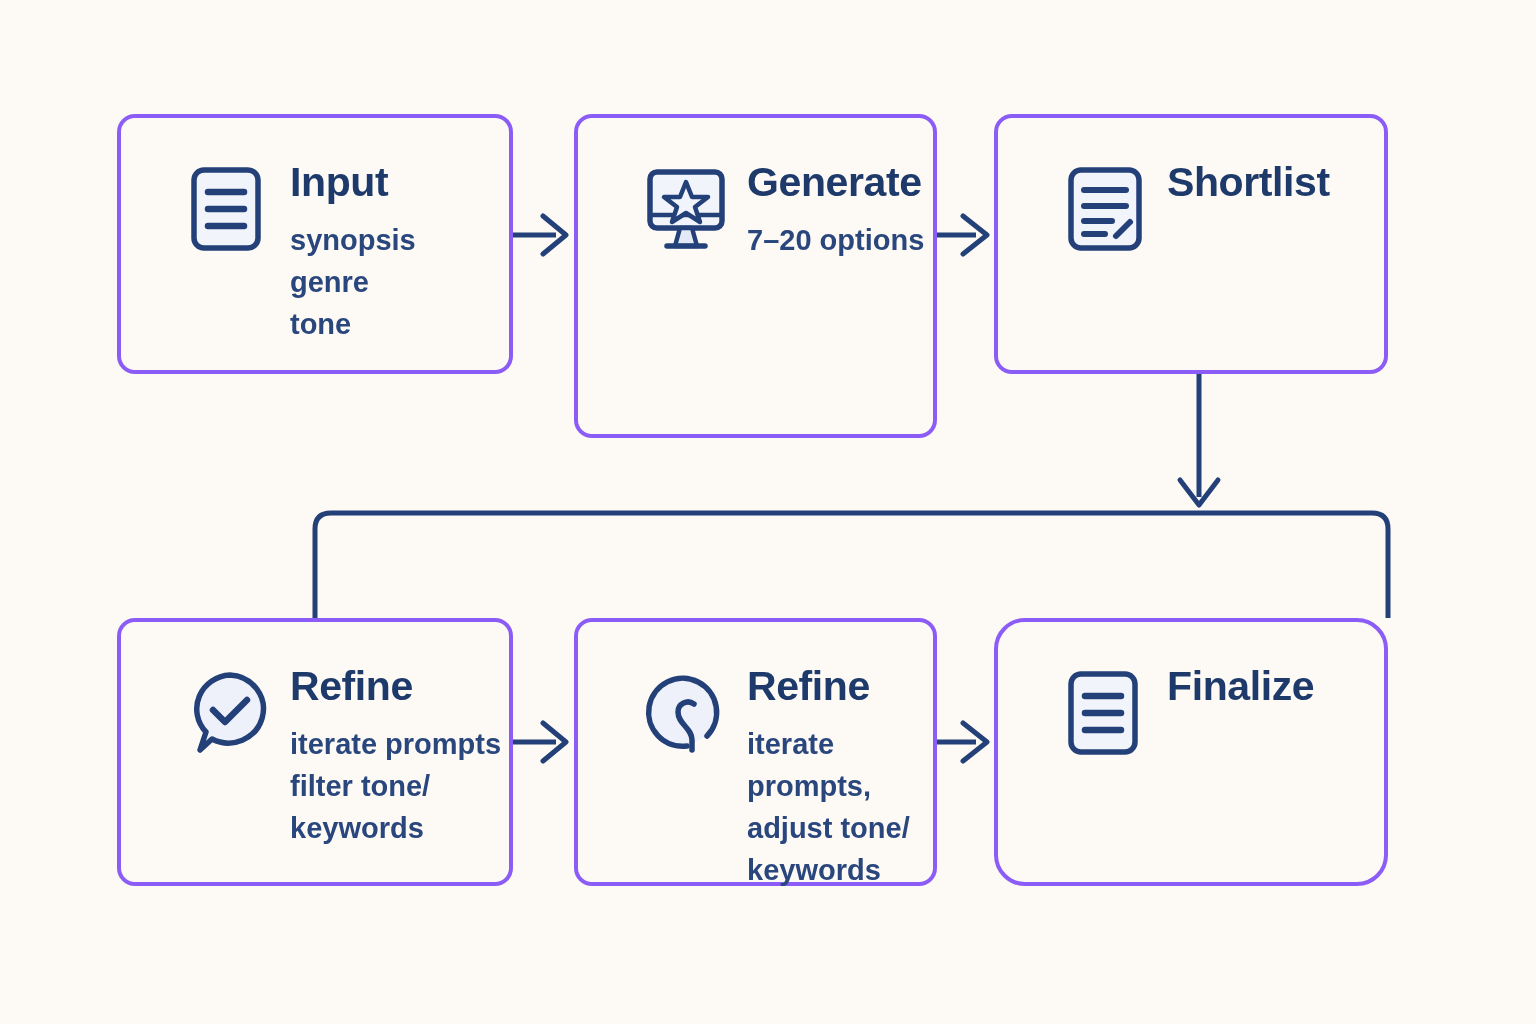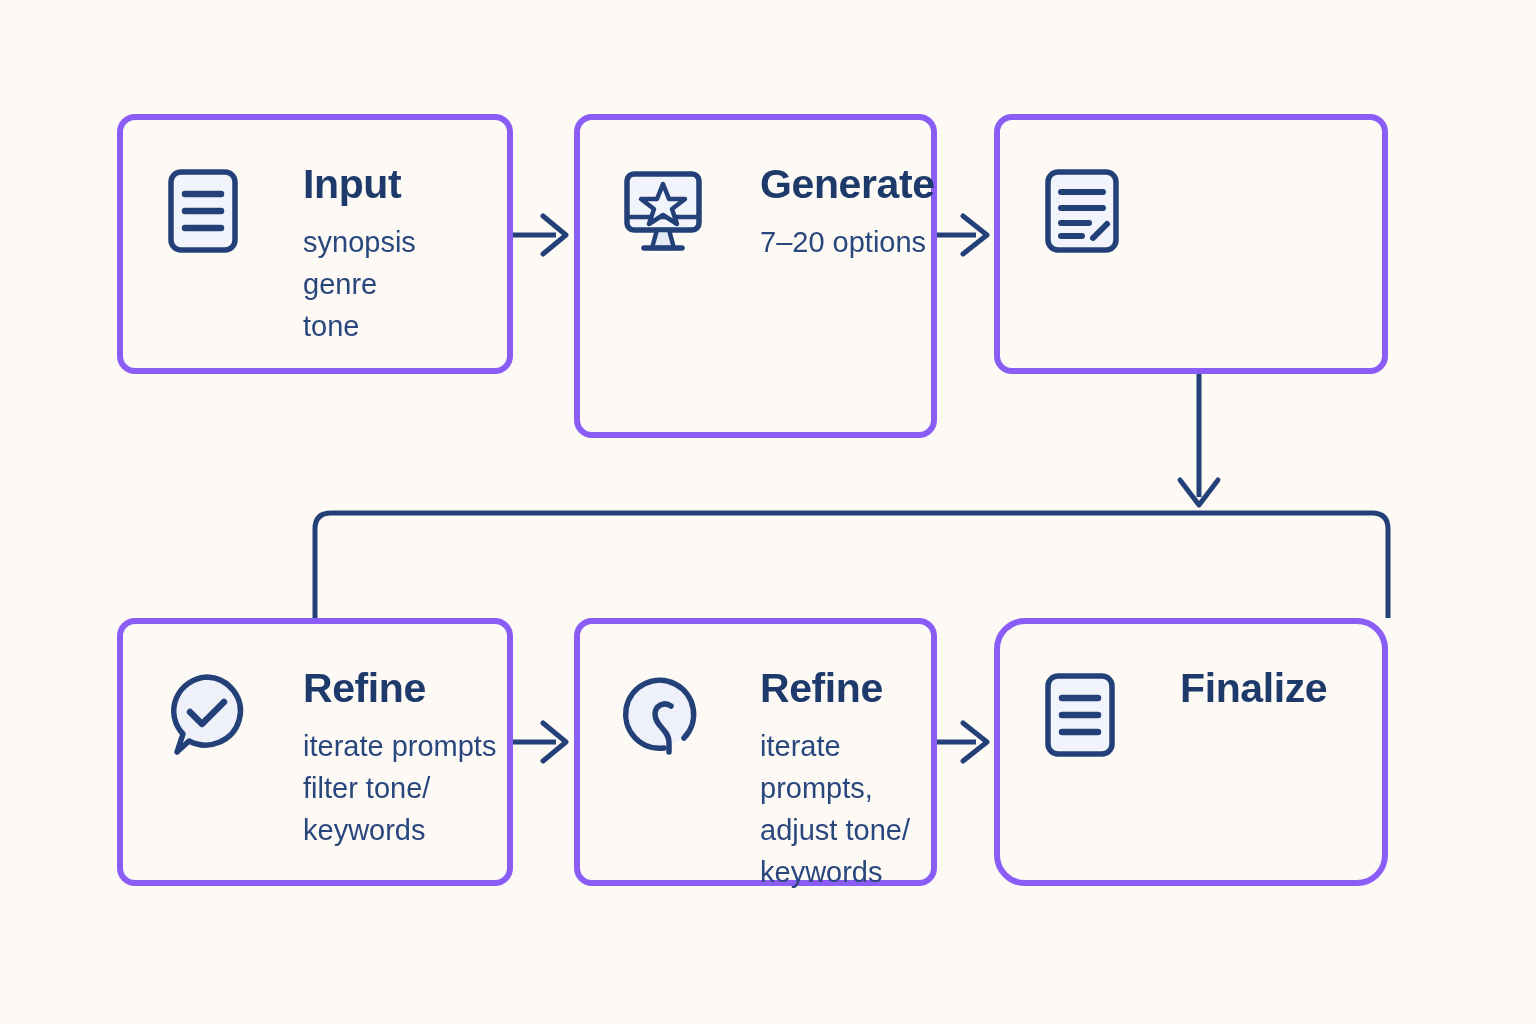--- a/index.html
+++ b/index.html
@@ -18,28 +18,27 @@
   #diagram {
     position: absolute;
     left: 0;
     top: 0;
     width: 1536px;
     height: 1024px;
   }
   .node {
     position: absolute;
     box-sizing: border-box;
-    border: 6px solid #8b5cf6;
+    border: 4px solid #8b5cf6;
     border-radius: 18px;
     background: #fdfaf6;
     display: flex;
     flex-direction: row;
     align-items: flex-start;
-    padding: 44px 0 0 44px;
-    gap: 36px;
+    padding: 44px 0 0 69px;
   }
   .node-icon {
     flex: 0 0 auto;
     width: 78px;
     height: 86px;
     margin-right: 22px;
     margin-top: 4px;
   }
   .node-icon svg {
     display: block;
@@ -55,21 +54,21 @@
   .node-title {
     font-size: 41px;
     font-weight: 700;
     color: #1d3a6b;
     line-height: 1.0;
     letter-spacing: -0.4px;
     white-space: nowrap;
   }
   .node-sub {
     font-size: 29px;
-    font-weight: 400;
+    font-weight: 700;
     color: #2a477d;
     line-height: 1.45;
     margin-top: 16px;
     white-space: pre-line;
   }
   #node-input    { left: 117px;  top: 114px; width: 396px; height: 260px; }
   #node-generate { left: 574px;  top: 114px; width: 363px; height: 324px; }
   #node-shortlist{ left: 994px;  top: 114px; width: 394px; height: 260px; }
   #node-refine1  { left: 117px;  top: 618px; width: 396px; height: 268px; }
   #node-refine2  { left: 574px;  top: 618px; width: 363px; height: 268px; }
@@ -169,20 +168,21 @@
         <g stroke="#234178" stroke-width="6" stroke-linecap="round">
           <line x1="17" y1="24" x2="59" y2="24"></line>
           <line x1="17" y1="40" x2="59" y2="40"></line>
           <line x1="17" y1="55" x2="45" y2="55"></line>
           <line x1="17" y1="68" x2="38" y2="68"></line>
           <line x1="49" y1="70" x2="63" y2="56"></line>
         </g>
       </svg>
     </div>
     <div class="node-text">
+      <div class="node-title">Shortlist</div>
     </div>
   </div>
 
   <div class="node" id="node-refine1">
     <div class="node-icon">
       <svg viewBox="0 0 78 86" xmlns="http://www.w3.org/2000/svg">
         <path d="M 40 5
                  A 35 34 0 1 1 22 69
                  L 10 80
                  L 16 62

